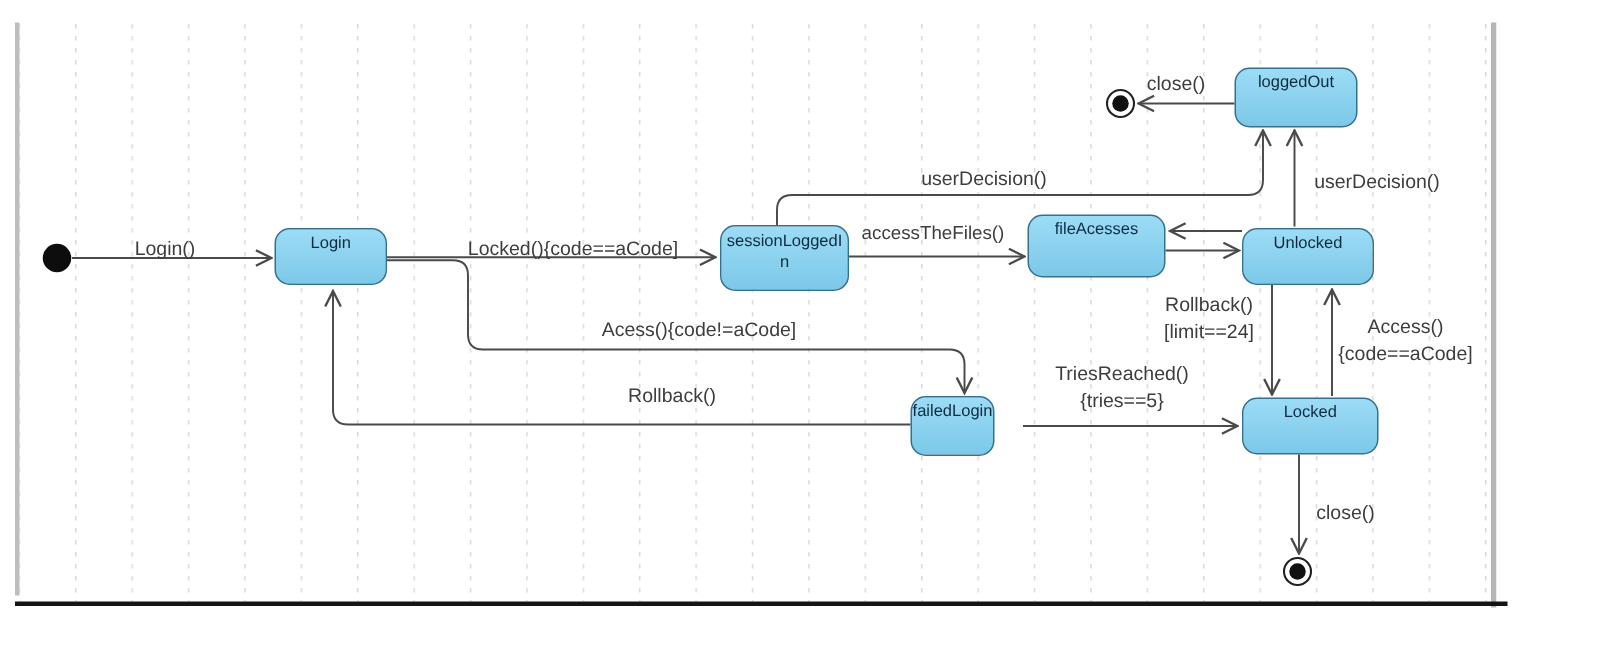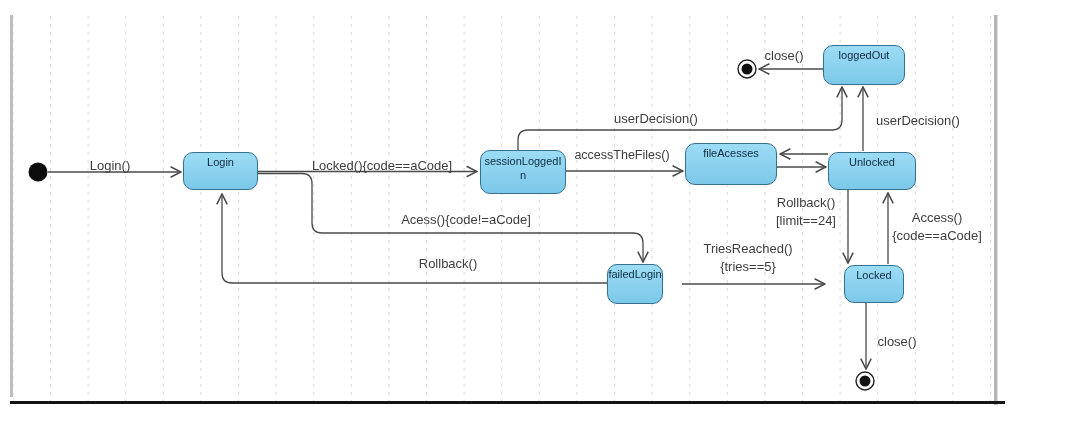--- a/index.html
+++ b/index.html
@@ -89,21 +89,21 @@
   </div>
 
   <div class="state" style="left:823px;top:45px;width:82px;height:40px;">
     <span class="nm">loggedOut</span>
   </div>
 
   <div class="state" style="left:607px;top:264px;width:56px;height:40px;">
     <span class="nm">failedLogin</span>
   </div>
 
-  <div class="state" style="left:828px;top:265px;width:60px;height:38px;margin-left:16px;">
+  <div class="state" style="left:828px;top:265px;width:91px;height:38px;">
     <span class="nm">Locked</span>
   </div>
 
   <div class="elabel" style="left:110px;top:157px;">Login()</div>
 
   <div class="elabel" style="left:382px;top:157px;">Locked(){code==aCode]</div>
 
   <div class="elabel big" style="left:622px;top:147px;">accessTheFiles()</div>
 
   <div class="elabel" style="left:656px;top:110px;">userDecision()</div>

